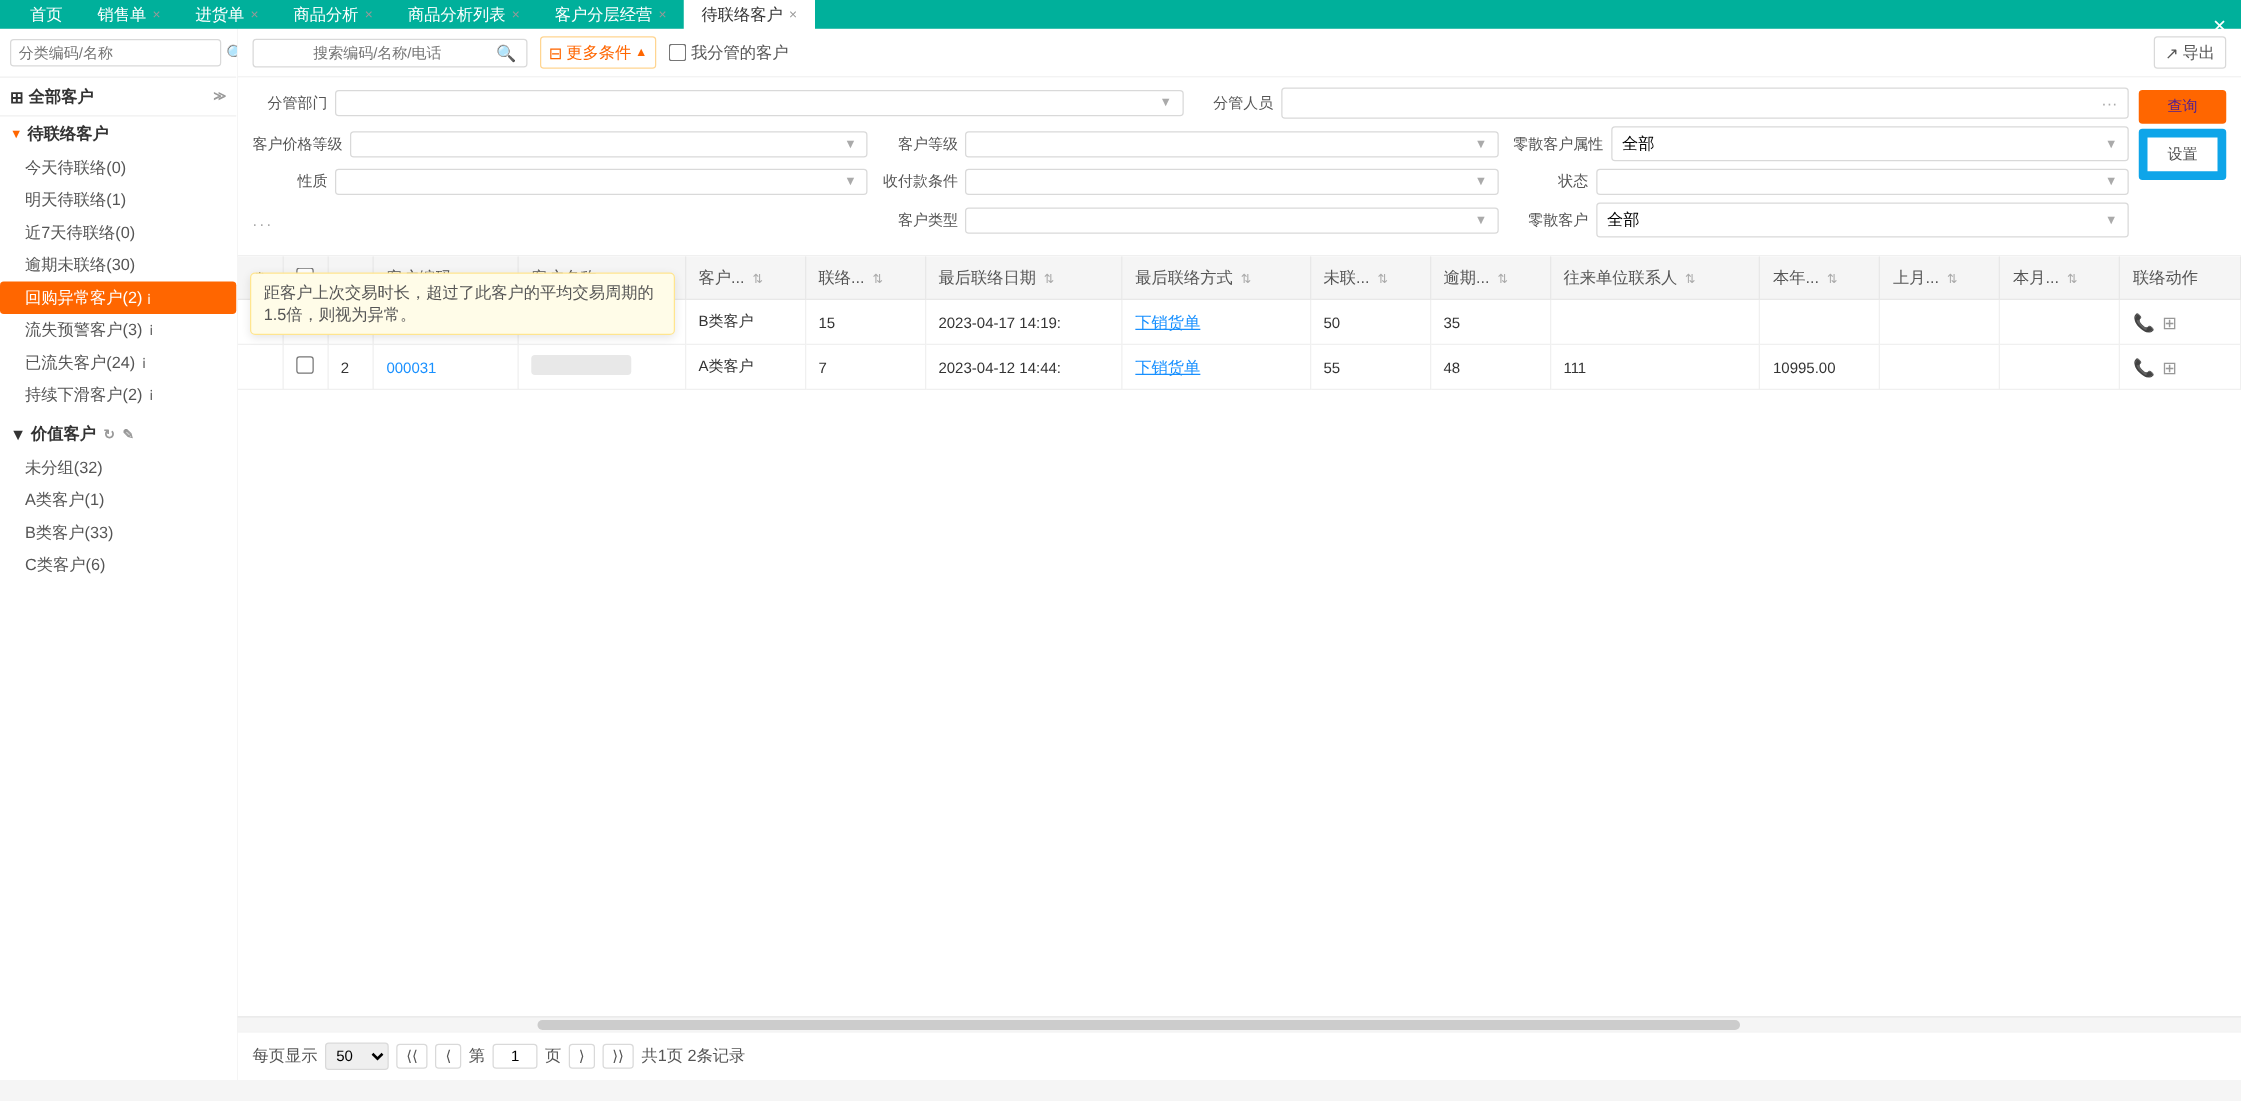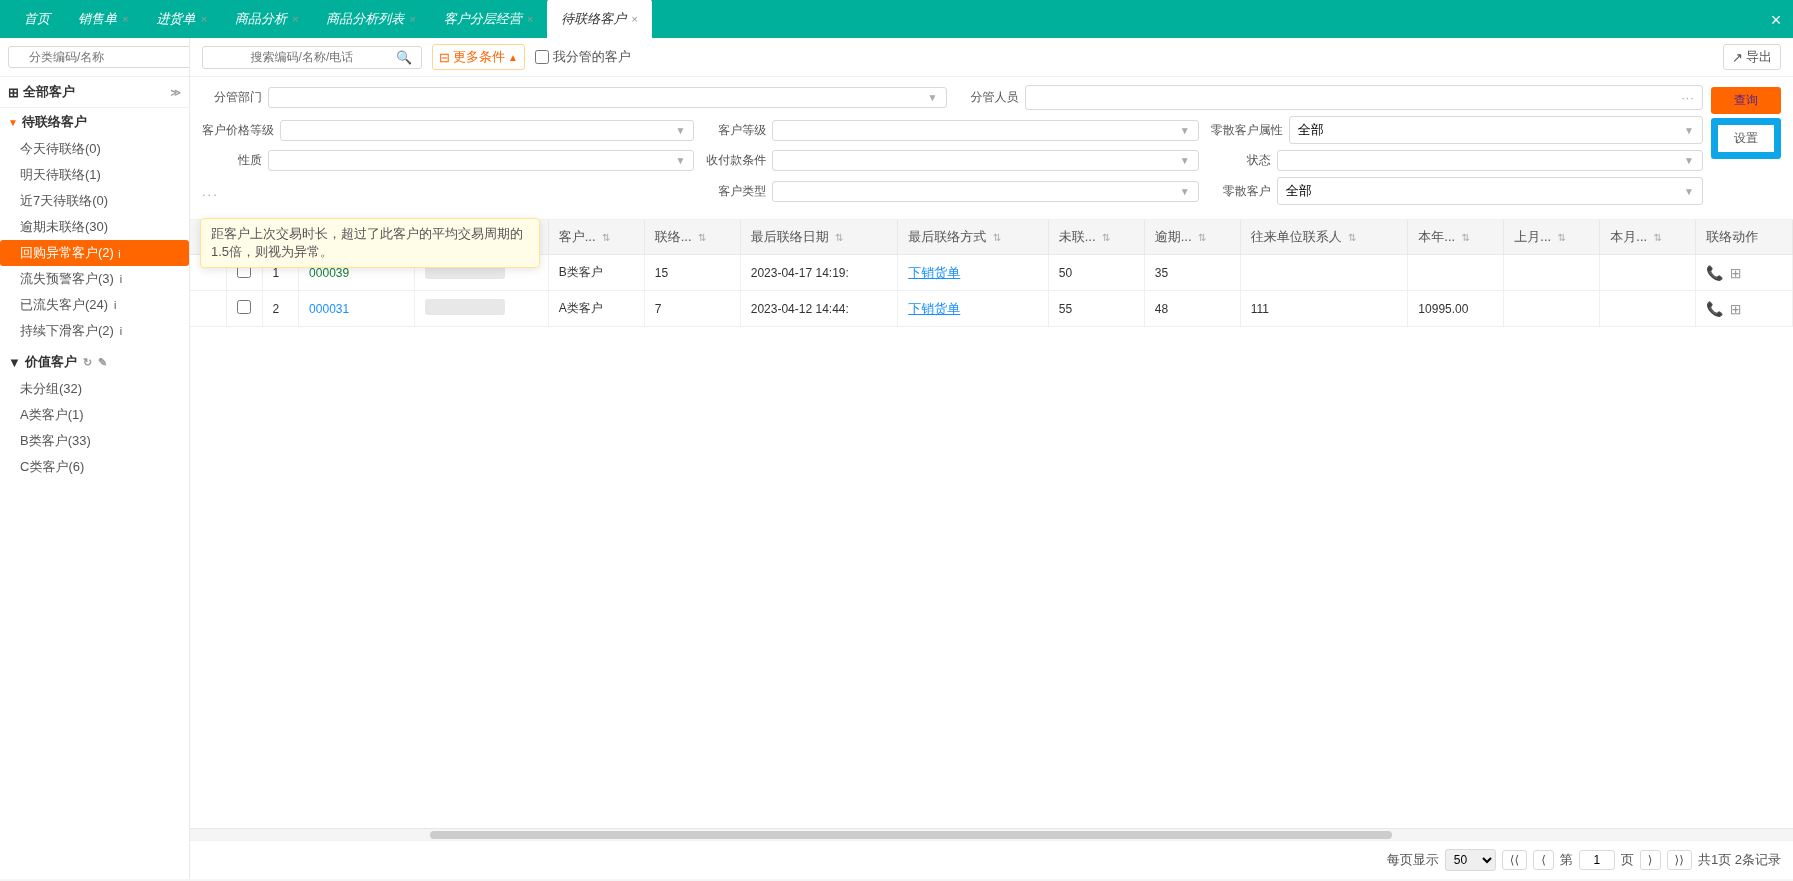--- a/index.html
+++ b/index.html
@@ -1,31 +1,31 @@
 <!DOCTYPE html>
 <html><head>
   <meta charset="utf-8">
   <style>
     * { box-sizing: border-box; margin: 0; padding: 0; font-family: 'Microsoft YaHei', Arial, sans-serif; font-size: 13px; }
     body { background: #f5f5f5; width: 1793px; min-height: 881px; overflow: hidden; }
 
     
-    .top-nav { background: #00b09b; display: flex; align-items: center; height: 38px; padding: 0 10px; position: relative; font-style: italic; }
+    .top-nav { background: #00b09b; display: flex; align-items: center; height: 23px; padding: 0 10px; position: relative; }
     .top-nav .nav-tab { color: #fff; padding: 0 14px; height: 40px; display: flex; align-items: center; cursor: pointer; font-size: 13px; white-space: nowrap; }
     .top-nav .nav-tab.active { background: #fff; color: #333; border-radius: 4px 4px 0 0; }
     .nav-tab .close-x { margin-left: 5px; color: #999; font-size: 11px; }
     .top-nav .close-btn { position: absolute; right: 12px; top: 10px; color: #fff; cursor: pointer; font-size: 18px; }
 
     
     .main-layout { display: flex; height: 841px; }
 
     
     .sidebar { width: 190px; background: #fff; border-right: 1px solid #e8e8e8; display: flex; flex-direction: column; overflow-y: auto; flex-shrink: 0; }
     .sidebar-search { padding: 8px; border-bottom: 1px solid #f0f0f0; display: flex; align-items: center; gap: 4px; }
-    .sidebar-search input { flex: 1; border: 1px solid #d9d9d9; border-radius: 3px; padding: 3px 20px; font-size: 12px; outline: none; }
+    .sidebar-search input { flex: 1; border: 1px solid #d9d9d9; border-radius: 3px; padding: 3px 6px; font-size: 12px; outline: none; }
     .sidebar-search .search-icon { color: #999; cursor: pointer; }
     .sidebar-all { display: flex; align-items: center; gap: 4px; padding: 6px 8px; cursor: pointer; color: #333; font-weight: bold; border-bottom: 1px solid #f0f0f0; }
     .sidebar-all .collapse-btn { color: #999; font-size: 10px; cursor: pointer; margin-left: auto; }
 
     .sidebar-group-title { display: flex; align-items: center; gap: 4px; padding: 5px 8px; color: #333; font-weight: bold; cursor: pointer; }
     .sidebar-group-title .triangle { color: #f60; font-size: 10px; }
 
     .sidebar-item { padding: 4px 8px 4px 20px; color: #555; cursor: pointer; white-space: nowrap; overflow: hidden; text-overflow: ellipsis; }
     .sidebar-item.active { background: #f60; color: #fff; border-radius: 3px; }
 
@@ -77,21 +77,21 @@
     th { padding: 8px 10px; color: #555; font-weight: normal; border-bottom: 1px solid #e8e8e8; border-right: 1px solid #e8e8e8; text-align: left; white-space: nowrap; font-size: 12px; }
     td { padding: 8px 10px; color: #333; border-bottom: 1px solid #f0f0f0; border-right: 1px solid #f0f0f0; white-space: nowrap; font-size: 12px; }
     .col-setting { width: 36px; text-align: center; }
     .col-check { width: 36px; text-align: center; }
     .sort-icon { color: #aaa; font-size: 10px; margin-left: 3px; }
     .link-text { color: #1890ff; cursor: pointer; text-decoration: underline; }
     .action-icons { display: flex; gap: 6px; align-items: center; color: #999; }
     .action-icon { cursor: pointer; font-size: 14px; }
 
     
-    .pagination { padding: 8px 12px; background: #fff; display: flex; align-items: center; justify-content: flex-end; gap: 6px; border-top: 1px solid #f0f0f0; font-size: 12px; color: #555; }
+    .pagination { padding: 8px 12px; background: #fff; display: flex; align-items: center; justify-content: flex-start; gap: 6px; border-top: 1px solid #f0f0f0; font-size: 12px; color: #555; }
     .pagination select { border: 1px solid #d9d9d9; border-radius: 3px; padding: 2px 4px; font-size: 12px; }
     .page-btn { border: 1px solid #d9d9d9; background: #fff; border-radius: 3px; padding: 2px 7px; cursor: pointer; color: #555; font-size: 12px; }
     .page-input { border: 1px solid #d9d9d9; border-radius: 3px; padding: 2px 6px; width: 36px; text-align: center; font-size: 12px; }
 
     
     .h-scrollbar { height: 12px; background: #f5f5f5; border-top: 1px solid #e8e8e8; position: relative; }
     .h-scrollbar-thumb { height: 8px; background: #ccc; border-radius: 4px; margin: 2px 0; width: 60%; margin-left: 15%; cursor: pointer; }
 
     
     .blurred { background: #e8e8e8; border-radius: 3px; height: 16px; width: 80px; display: inline-block; }

